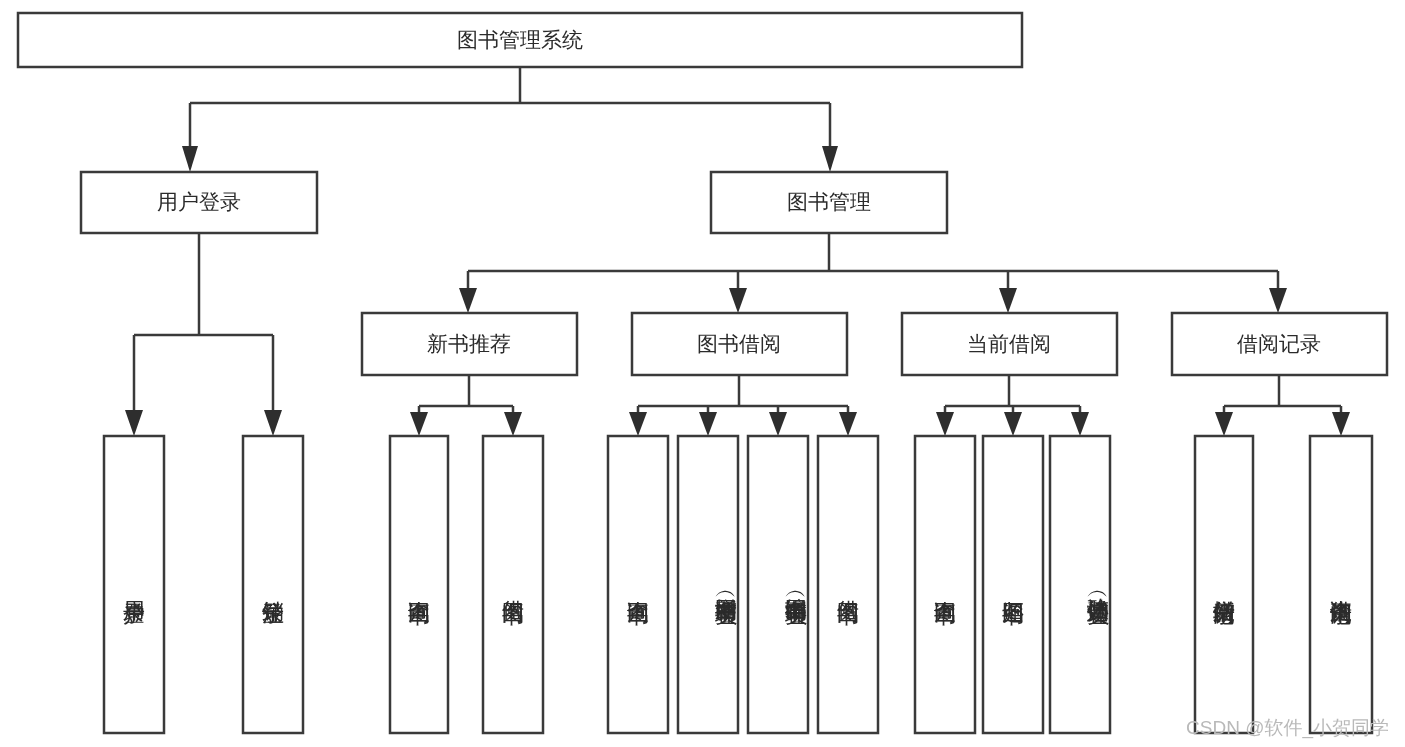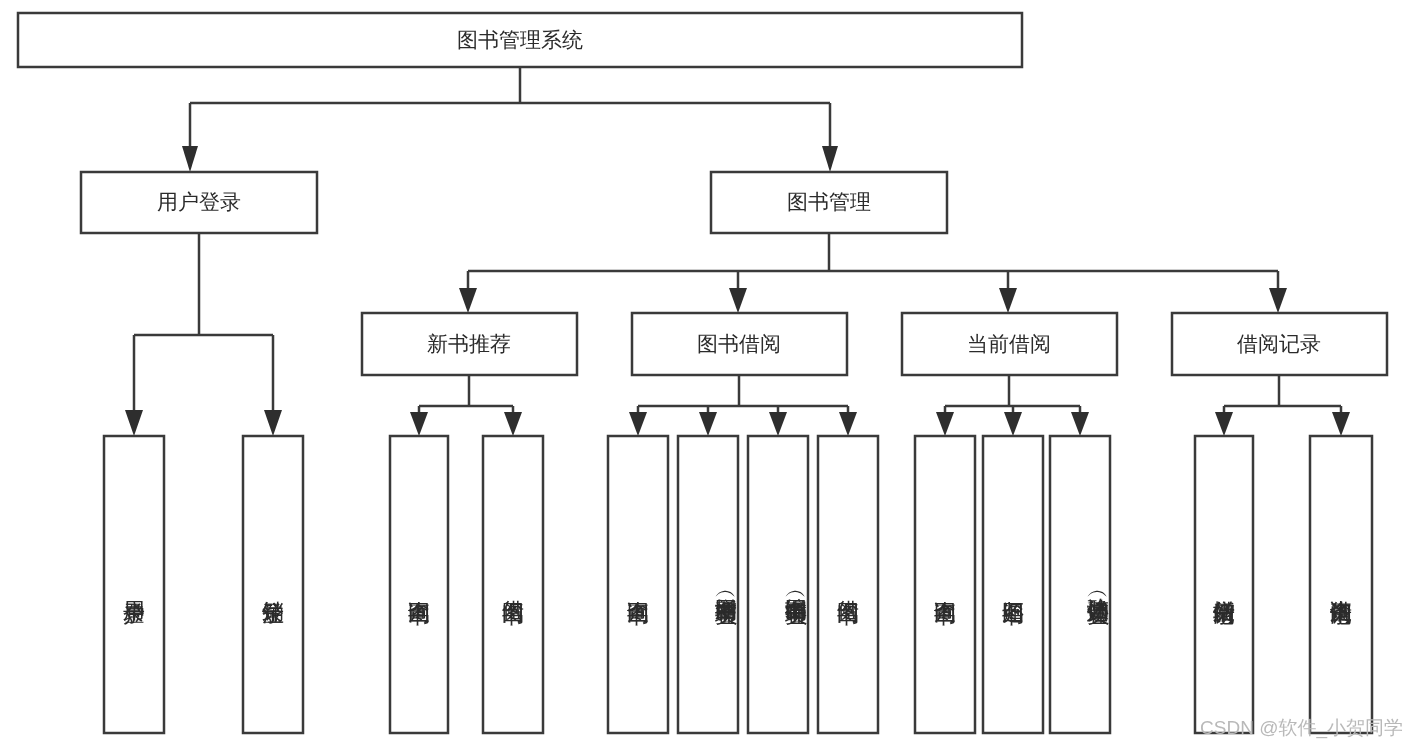--- a/index.html
+++ b/index.html
@@ -57,21 +57,21 @@
     font-family: "Liberation Sans", "DejaVu Sans", sans-serif;
     font-size: 22px;
     line-height: 1.08;
     letter-spacing: 1px;
     color: #2b2b2b;
     white-space: nowrap;
     pointer-events: none;
   }
   .watermark {
     position: absolute;
-    right: 2px;
+    right: 16px;
     bottom: 6px;
     font-family: "Liberation Sans", "DejaVu Sans", sans-serif;
     font-size: 19px;
     color: #b9b9b9;
     white-space: nowrap;
     pointer-events: none;
   }
 </style>
 </head>
 <body>

